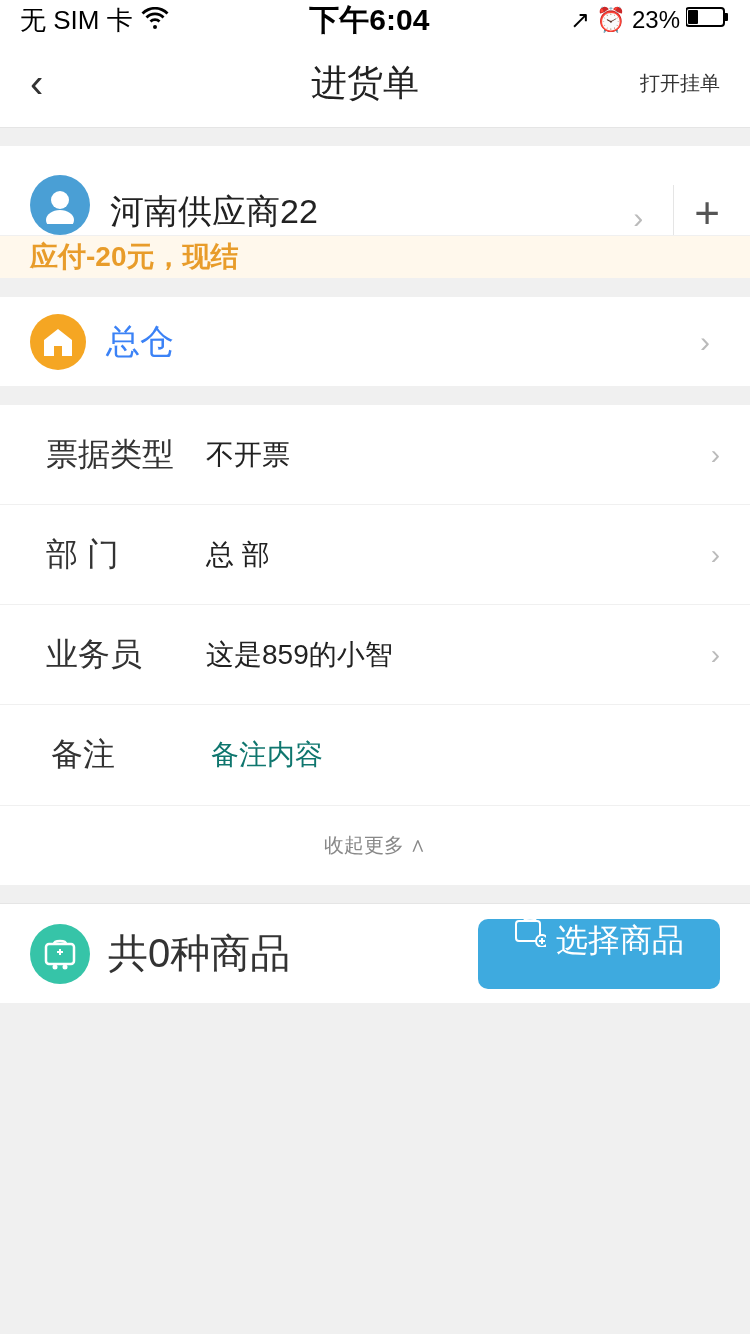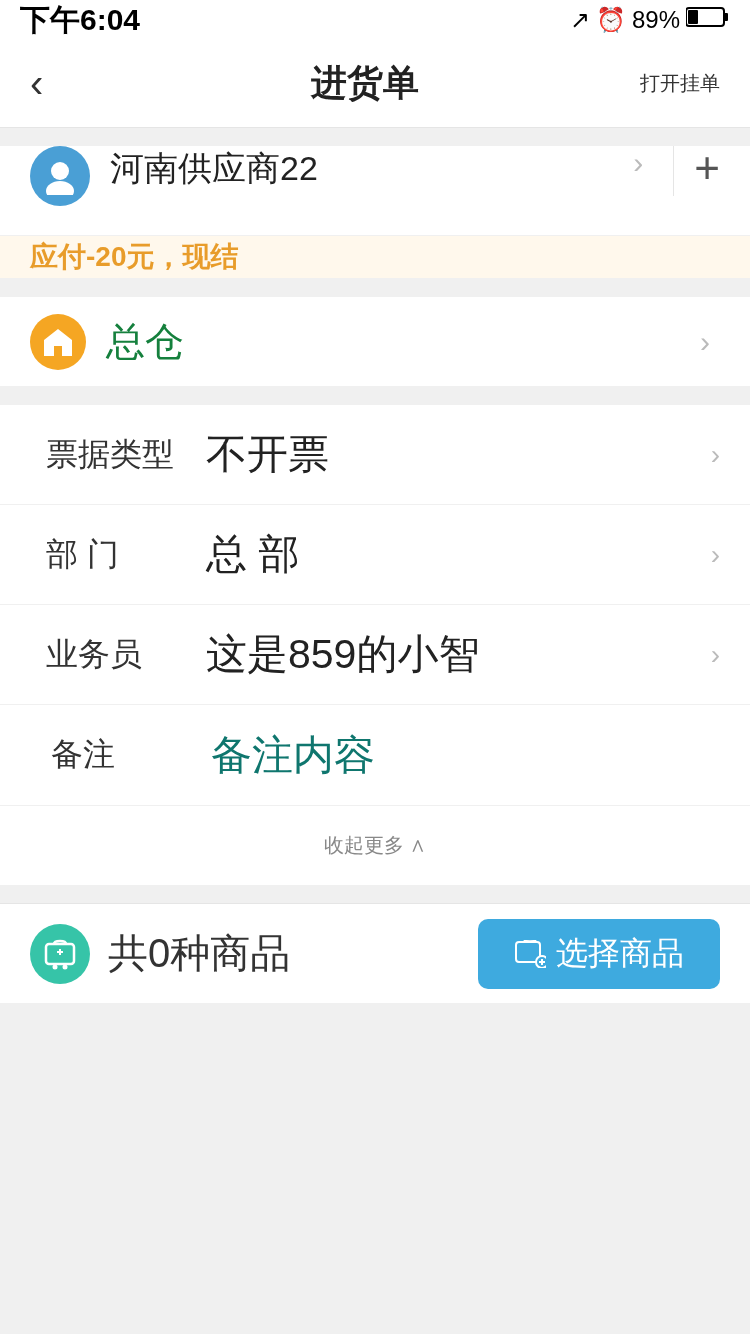--- a/index.html
+++ b/index.html
@@ -40,41 +40,41 @@
       border-bottom: 1px solid #e5e5e5;
     }
     .nav-back {
       font-size: 40px;
       color: #333;
       cursor: pointer;
       width: 60px;
     }
     .nav-title {
       font-size: 36px;
-      font-weight: 700;
+      font-weight: 400;
       color: #222;
     }
     .nav-right {
       font-size: 20px;
       color: #333;
       cursor: pointer;
     }
 
     
     .section-divider {
       width: 750px;
       height: 18px;
       background: #f0f0f0;
     }
 
     
     .supplier-section {
       background: #fff;
       display: flex;
-      align-items: flex-start;
+      align-items: flex-end;
       padding: 0 30px;
       height: 90px;
       border-bottom: 1px solid #f0f0f0;
     }
     .supplier-avatar {
       width: 60px;
       height: 60px;
       border-radius: 50%;
       background: #4a9fd5;
       display: flex;
@@ -131,22 +131,22 @@
       border-radius: 50%;
       background: #f5a623;
       display: flex;
       align-items: center;
       justify-content: center;
       margin-right: 20px;
       flex-shrink: 0;
     }
     .warehouse-label {
       flex: 1;
-      font-size: 39px;
-      color: #15803d;
+      font-size: 34px;
+      color: #3b82f6;
     }
 
     
     .form-section {
       background: #fff;
     }
     .form-row {
       display: flex;
       align-items: center;
       padding: 0 30px;
@@ -160,21 +160,21 @@
     }
     .form-label {
       font-size: 32px;
       color: #333;
       width: 160px;
       flex-shrink: 0;
       margin-left: 16px;
     }
     .form-value {
       flex: 1;
-      font-size: 41px;
+      font-size: 28px;
       color: #222;
     }
     .form-value.placeholder {
       color: #0f766e;
     }
     .form-chevron {
       color: #bbb;
       font-size: 28px;
     }
 
@@ -216,41 +216,48 @@
     }
     .select-btn {
       background: #3eaadf;
       color: #fff;
       border: none;
       border-radius: 10px;
       padding: 0 36px;
       height: 70px;
       font-size: 32px;
       display: flex;
-      align-items: center;
       gap: 10px;
       cursor: pointer;
     }
 
     
     .page-bg {
       background: #f0f0f0;
       flex: 1;
       min-height: 260px;
     }
   </style>
 </head>
 <body>
 
 <div class="status-bar">
+  <div class="status-left">
+    <span>无 SIM 卡</span>
+    <span>
+      <svg width="28" height="22" viewBox="0 0 28 22">
+          <path d="M14 18a2 2 0 1 1 0 4 2 2 0 0 1 0-4zm-5.5-4.5a7.8 7.8 0 0 1 11 0l-2 2a5 5 0 0 0-7 0l-2-2zm-4-4a13.3 13.3 0 0 1 19 0l-2 2a10.5 10.5 0 0 0-15 0l-2-2zm-4-4a19 19 0 0 1 27 0l-2 2a16 16 0 0 0-23 0l-2-2z" fill="#000"></path>
+        </svg>
+    </span>
+  </div>
   <div class="status-center">下午6:04</div>
   <div class="status-right">
     <span>↗</span>
     <span>⏰</span>
-    <span>89%</span>
+    <span>23%</span>
     <span>
       <svg width="44" height="22" viewBox="0 0 44 22">
           <rect x="0" y="2" width="38" height="18" rx="3" fill="none" stroke="#000" stroke-width="2"></rect>
           <rect x="38" y="7" width="4" height="8" rx="1" fill="#000"></rect>
           <rect x="2" y="4" width="10" height="14" rx="1" fill="#000"></rect>
         </svg>
     </span>
   </div>
 </div>
 

